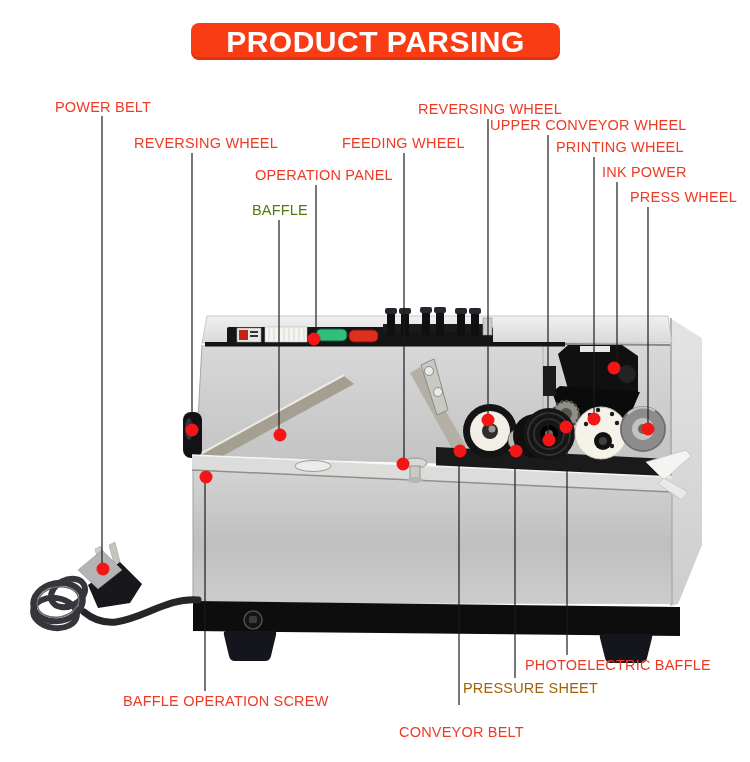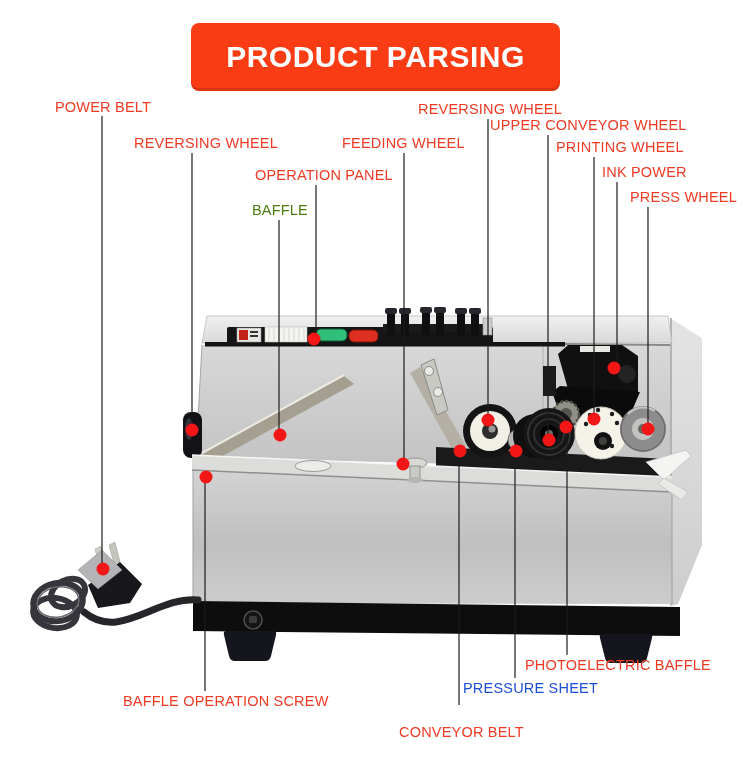--- a/index.html
+++ b/index.html
@@ -1,19 +1,19 @@
 <!DOCTYPE html>
 <html><head>
 <meta charset="utf-8">
 <style>
   html,body{margin:0;padding:0;background:#ffffff;}
   body{width:750px;height:762px;font-family:"Liberation Sans",sans-serif;}
   .stage{position:relative;width:750px;height:762px;background:#fff;overflow:hidden;}
   .title-banner{
-    position:absolute;left:191px;top:23px;width:369px;height:68px;
+    position:absolute;left:191px;top:23px;width:369px;height:37px;
     border-radius:8px;display:flex;align-items:center;justify-content:center;
     box-shadow:inset 0 -3px 0 rgba(0,0,0,0.12);
   }
   .title-banner span{
     font-size:30px;font-weight:bold;letter-spacing:0.5px;line-height:1;
   }
   .layer{position:absolute;left:0;top:0;width:750px;height:762px;}
   .part-label{
     position:absolute;font-size:14.5px;letter-spacing:0.2px;
     white-space:nowrap;line-height:15px;
@@ -263,18 +263,18 @@
       <div class="part-label" style="left: 134px; top: 136px; color: rgb(238, 59, 38);">REVERSING WHEEL</div>
       <div class="part-label" style="left: 342px; top: 136px; color: rgb(238, 59, 38);">FEEDING WHEEL</div>
       <div class="part-label" style="left: 255px; top: 168px; color: rgb(238, 59, 38);">OPERATION PANEL</div>
       <div class="part-label" style="left: 252px; top: 203px; color: #4d7c0f;">BAFFLE</div>
       <div class="part-label" style="left: 418px; top: 102px; color: rgb(238, 59, 38);">REVERSING WHEEL</div>
       <div class="part-label" style="left: 490px; top: 118px; color: rgb(238, 59, 38);">UPPER CONVEYOR WHEEL</div>
       <div class="part-label" style="left: 556px; top: 140px; color: rgb(238, 59, 38);">PRINTING WHEEL</div>
       <div class="part-label" style="left: 602px; top: 165px; color: rgb(238, 59, 38);">INK POWER</div>
       <div class="part-label" style="left: 622px; top: 190px; color: rgb(238, 59, 38); margin-left: 8px;">PRESS WHEEL</div>
       <div class="part-label" style="left: 525px; top: 658px; color: rgb(238, 59, 38);">PHOTOELECTRIC BAFFLE</div>
-      <div class="part-label" style="left: 463px; top: 681px; color: #1d4ed8;">PRESSURE SHEET</div>
+      <div class="part-label" style="left: 463px; top: 681px; color: #a16207;">PRESSURE SHEET</div>
       <div class="part-label" style="left: 399px; top: 725px; color: rgb(238, 59, 38); text-align: center;">CONVEYOR BELT</div>
       <div class="part-label" style="left: 123px; top: 694px; color: rgb(238, 59, 38);">BAFFLE OPERATION SCREW</div>
     </div>
 
 </div>
 
 </body></html>

